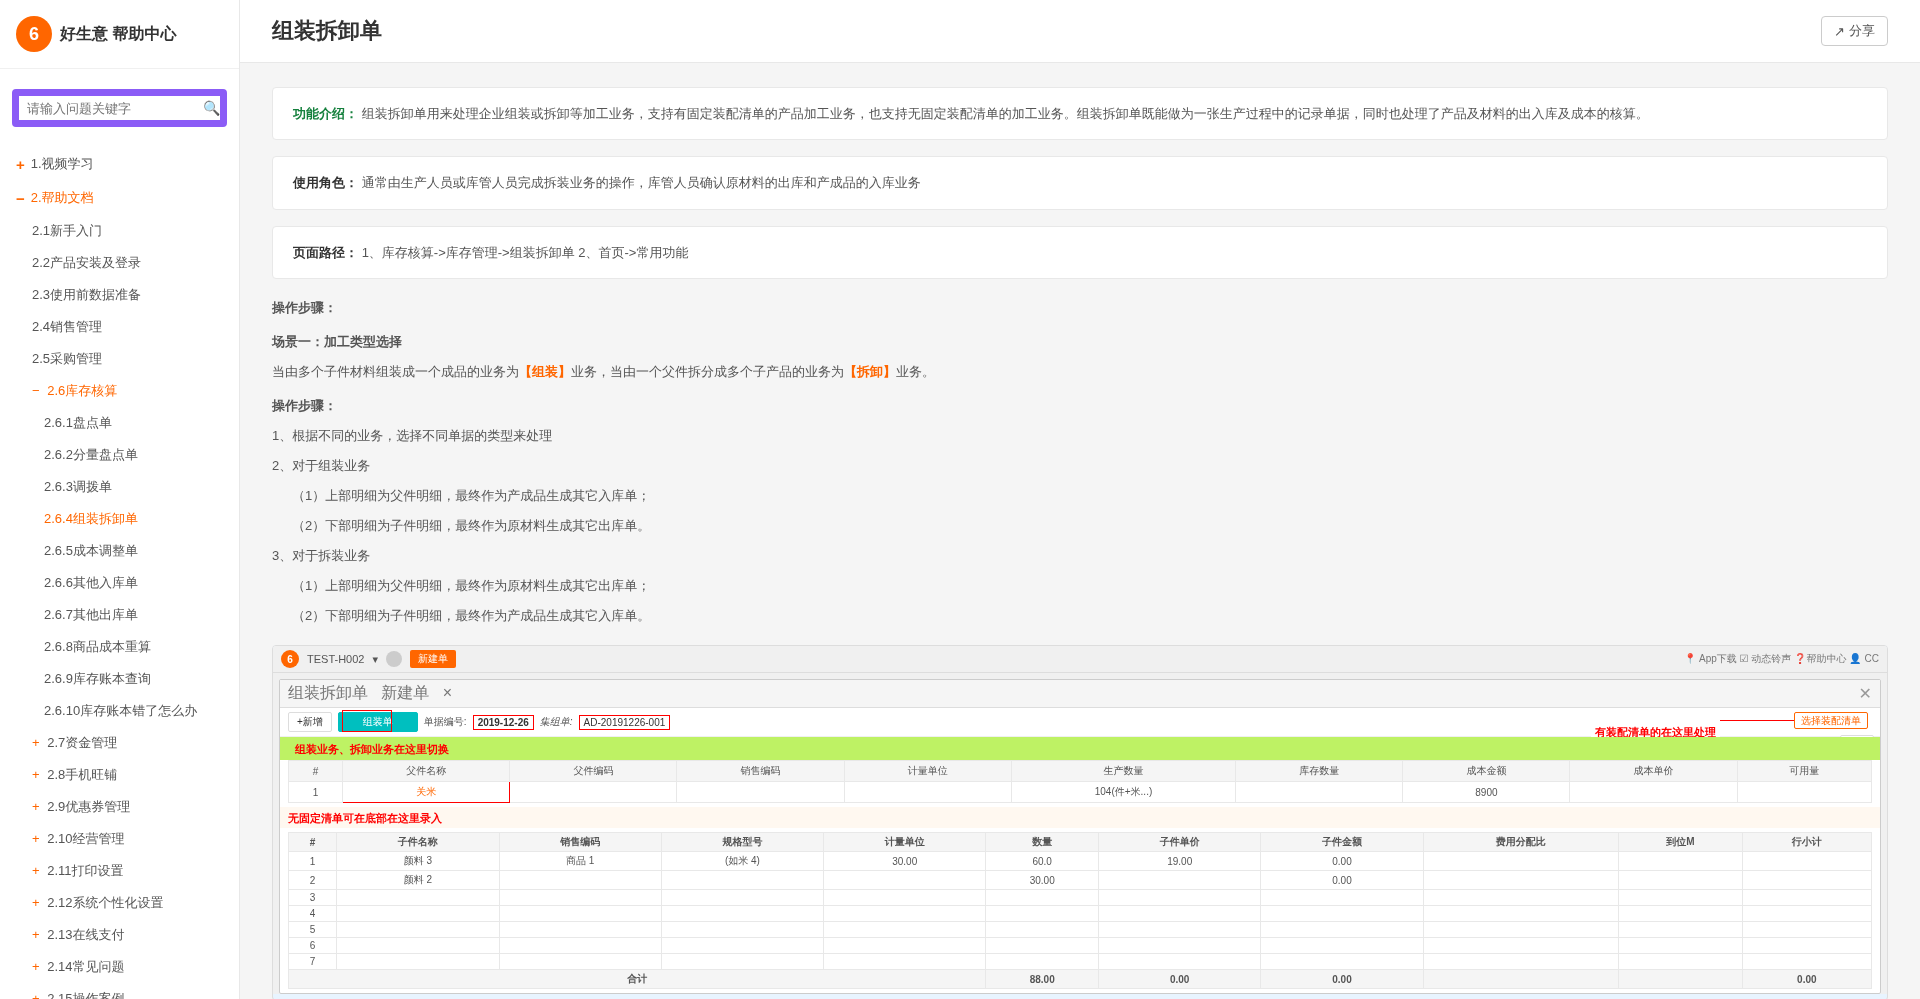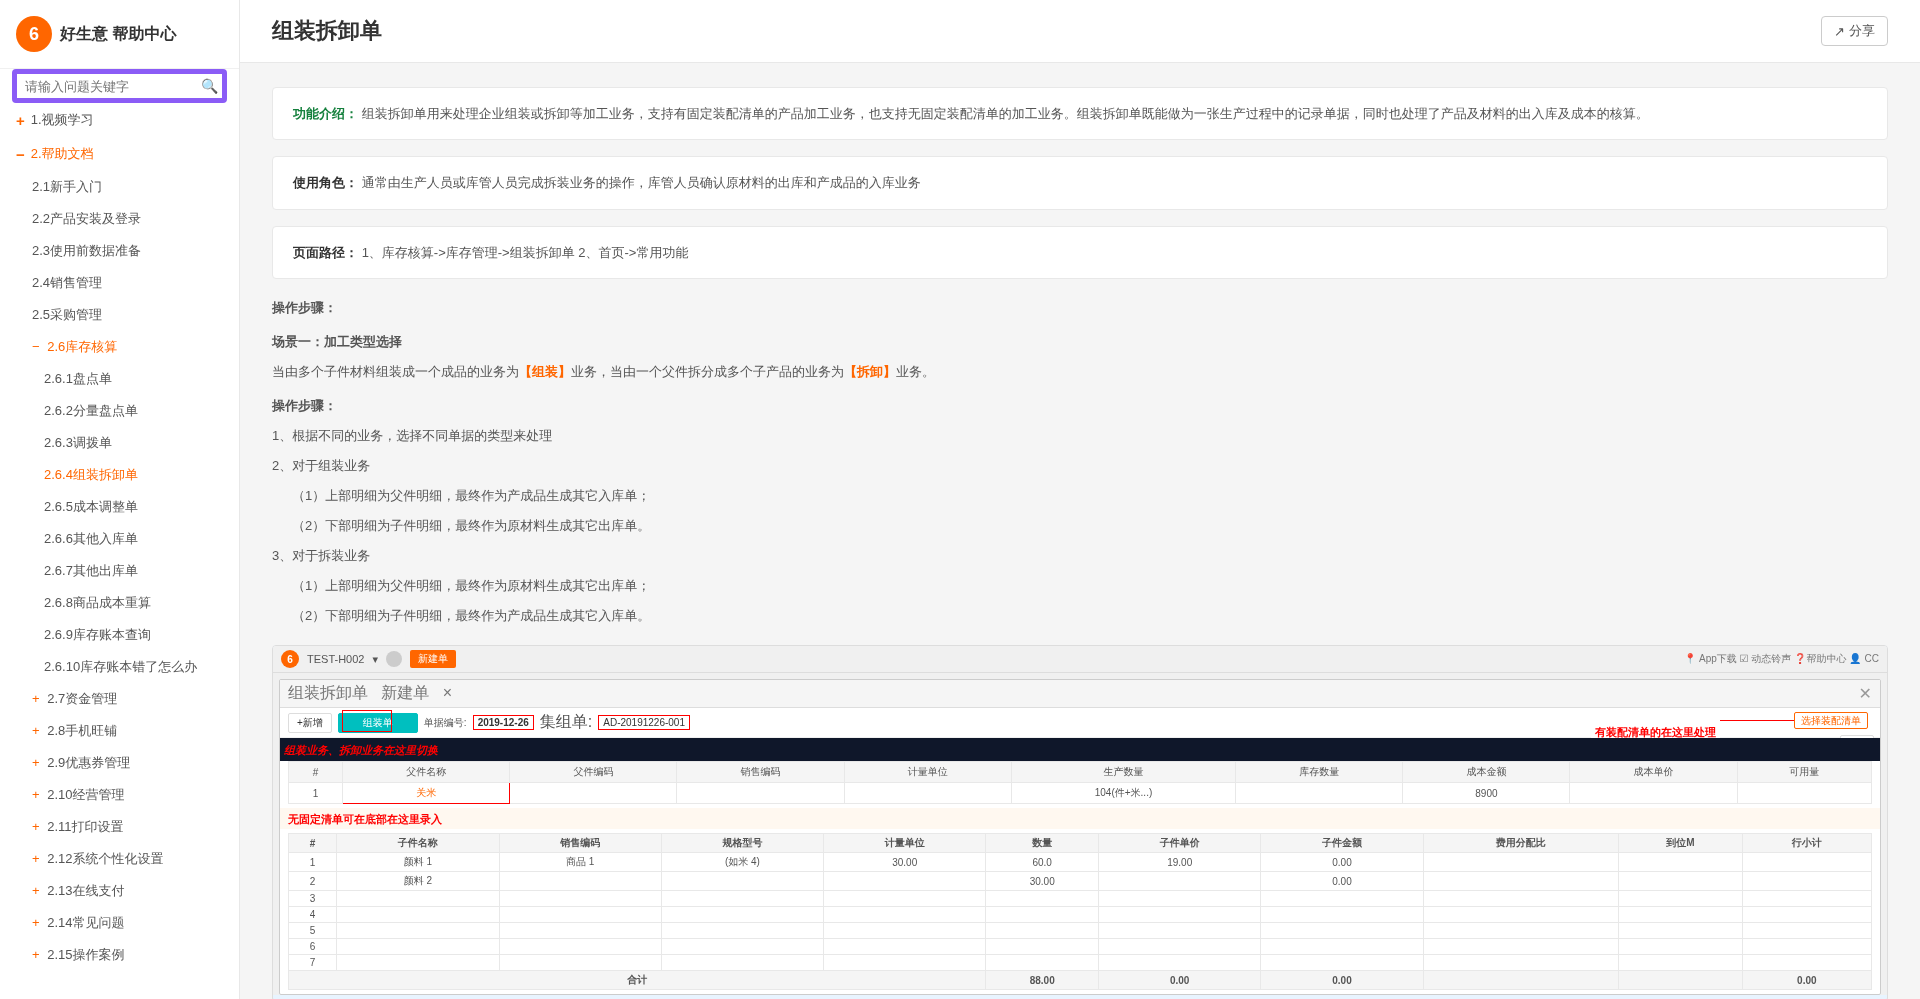--- a/index.html
+++ b/index.html
@@ -28,22 +28,22 @@
       border-radius: 50%;
       display: flex; align-items: center; justify-content: center;
       color: #fff; font-size: 18px; font-weight: bold;
       margin-right: 8px;
     }
     .logo-text {
       font-size: 16px; font-weight: bold; color: #333;
     }
     .search-box {
       display: flex; align-items: center;
-      margin: 0 12px;
-      border: 5px solid #8b5cf6;
+      margin: 20px 12px;
+      border: 7px solid #8b5cf6;
       border-radius: 4px;
       padding: 4px 8px;
       background: #fff;
     }
     .search-box input {
       border: none; outline: none; font-size: 13px; color: #999; flex: 1; background: transparent;
     }
     .search-icon-btn {
       cursor: pointer; color: #999; font-size: 14px;
     }
@@ -331,37 +331,37 @@
           </div>
 
           <div style="padding:4px 8px; border-bottom:1px solid #f0f0f0; display:flex; align-items:center; gap:6px; position:relative;">
             <span style="font-size:10px; border:1px solid #ddd; padding:2px 8px; border-radius:2px; background:#fff;">+新增</span>
             <span style="font-size:10px; border:1px solid #00bfbf; padding:2px 24px; border-radius:2px; background:#00bfbf; color:#fff;">组装单</span>
 
             <span style="position:absolute; left:62px; top:2px; border:1.5px solid red; width:50px; height:22px; pointer-events:none;"></span>
 
             <span style="font-size:10px; color:#555;">单据编号:</span>
             <span style="font-size:10px; font-weight:bold; color:#333; border:1px solid red; padding:1px 4px;">2019-12-26</span>
-            <span style="font-size:16px; color:#555;">集组单:</span>
+            <span style="font-size:10px; color:#555;font-style:italic;">集组单:</span>
             <span style="font-size:10px; color:#333; border:1px solid red; padding:1px 4px;">AD-20191226-001</span>
 
             <span style="position:absolute; right:160px; top:16px; color:red; font-size:11px; font-weight:bold; background:rgba(255,255,255,0.9); padding:1px 4px; white-space:nowrap;">有装配清单的在这里处理</span>
 
             <span style="position:absolute; right:60px; top:12px; width:100px; height:1px; border-top:1.5px solid red; pointer-events:none;"></span>
 
             <span style="position:absolute; right:12px; top:3px;">
               <span style="font-size:10px; border:1px solid #f60; padding:2px 6px; border-radius:2px; background:#fff; color:#f60;">选择装配清单</span>
             </span>
             <span style="position:absolute; right:6px; top:26px;">
               <span style="font-size:10px; border:1px solid #ddd; padding:2px 6px; border-radius:2px; background:#fff; color:#555;">完成</span>
             </span>
           </div>
 
 
-          <div style="padding:3px 4px; position:relative; background:#0f172a;font-style:italic;">
+          <div style="padding:3px 15px; position:relative; background:#bef264;">
             <span style="color:red; font-size:11px; font-weight:bold;">组装业务、拆卸业务在这里切换</span>
           </div>
 
           <div style="padding:0 8px 4px 8px;">
             <table class="mock-table">
               <thead>
                 <tr>
                   <th>#</th>
                   <th>父件名称</th>
                   <th>父件编码</th>
@@ -408,21 +408,21 @@
                   <th>子件单价</th>
                   <th>子件金额</th>
                   <th>费用分配比</th>
                   <th>到位M</th>
                   <th>行小计</th>
                 </tr>
               </thead>
               <tbody>
                 <tr>
                   <td>1</td>
-                  <td>颜料 1</td>
+                  <td>颜料 3</td>
                   <td>商品 1</td>
                   <td>(如米 4)</td>
                   <td>30.00</td>
                   <td>60.0</td>
                   <td>19.00</td>
                   <td>0.00</td>
                   <td></td>
                   <td></td>
                   <td></td>
                 </tr>

